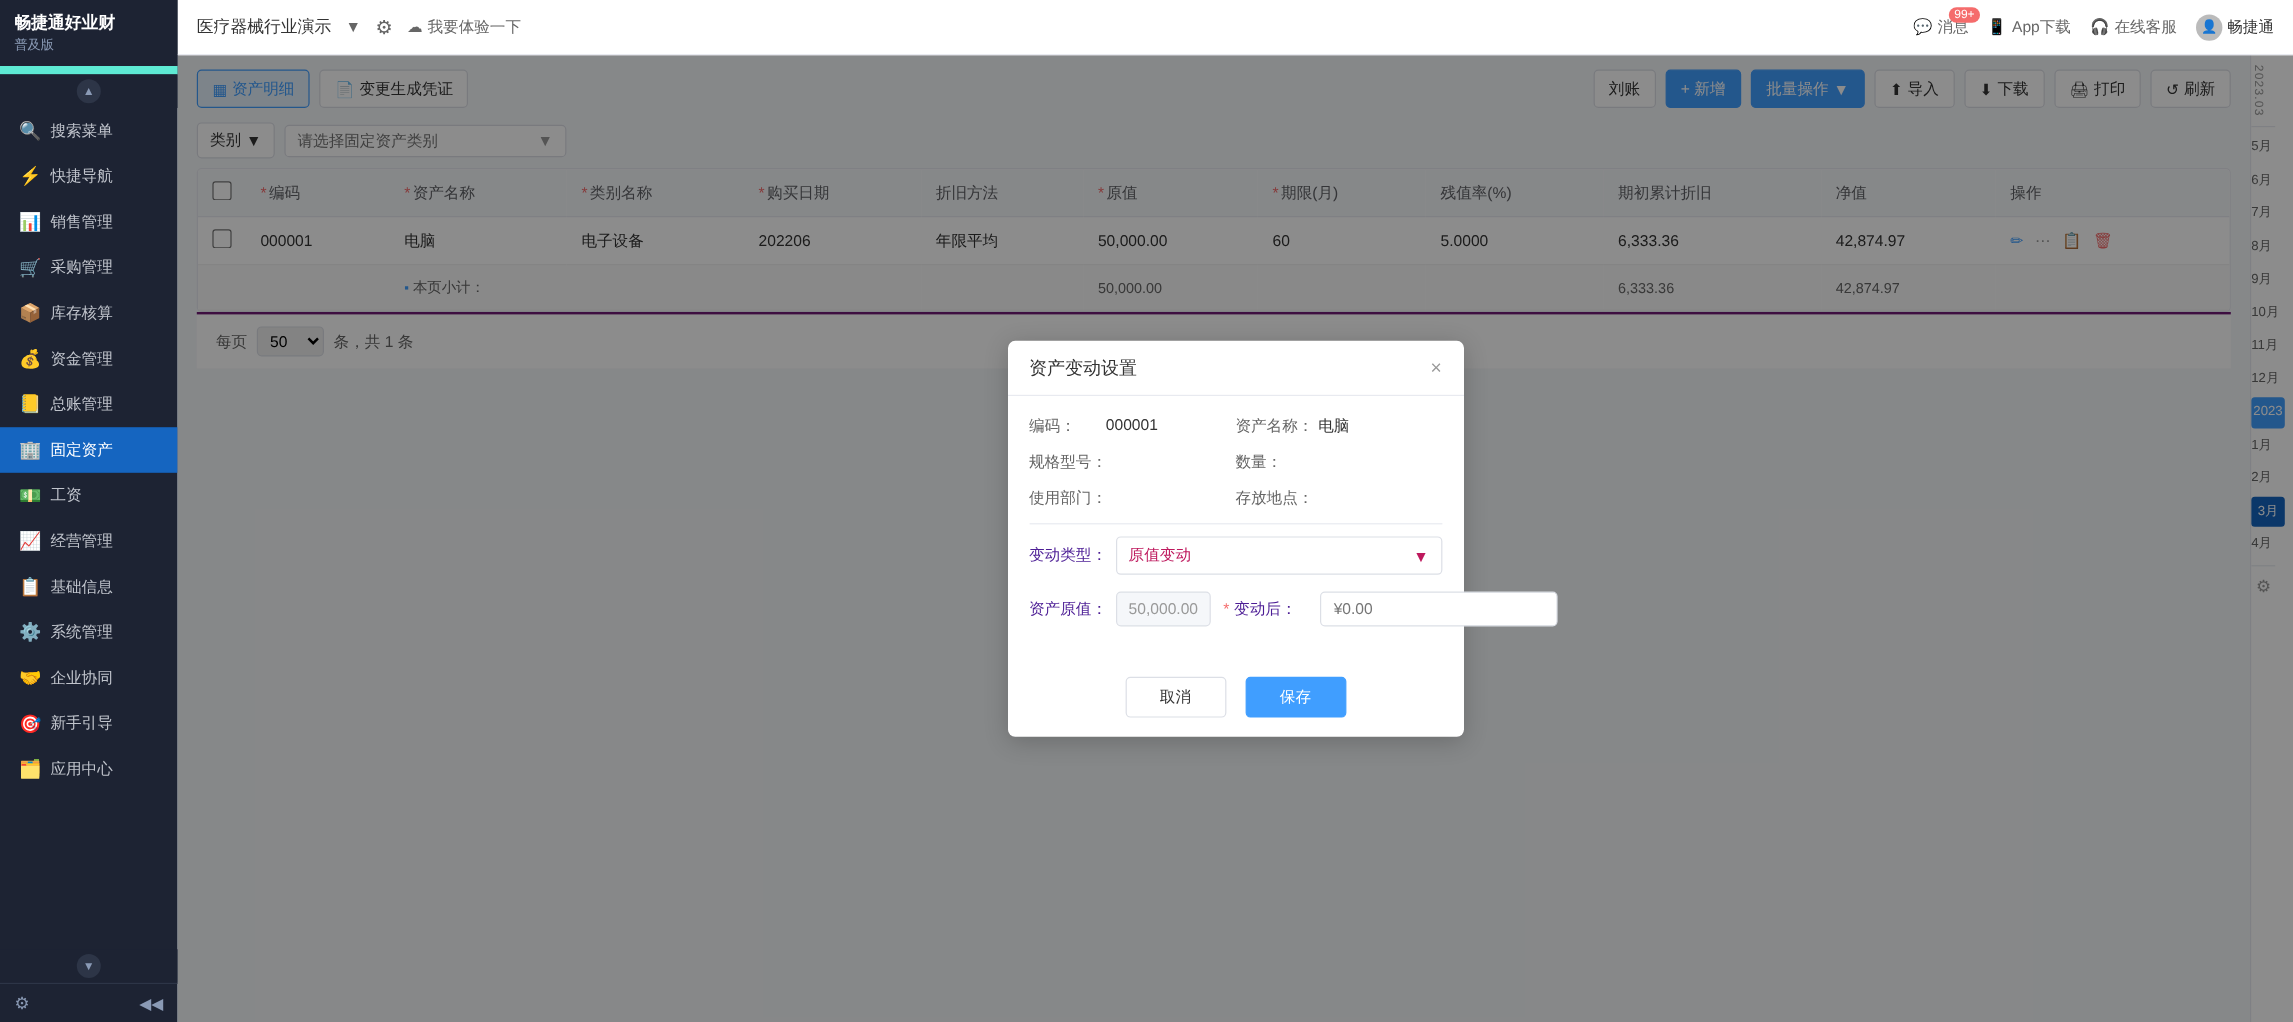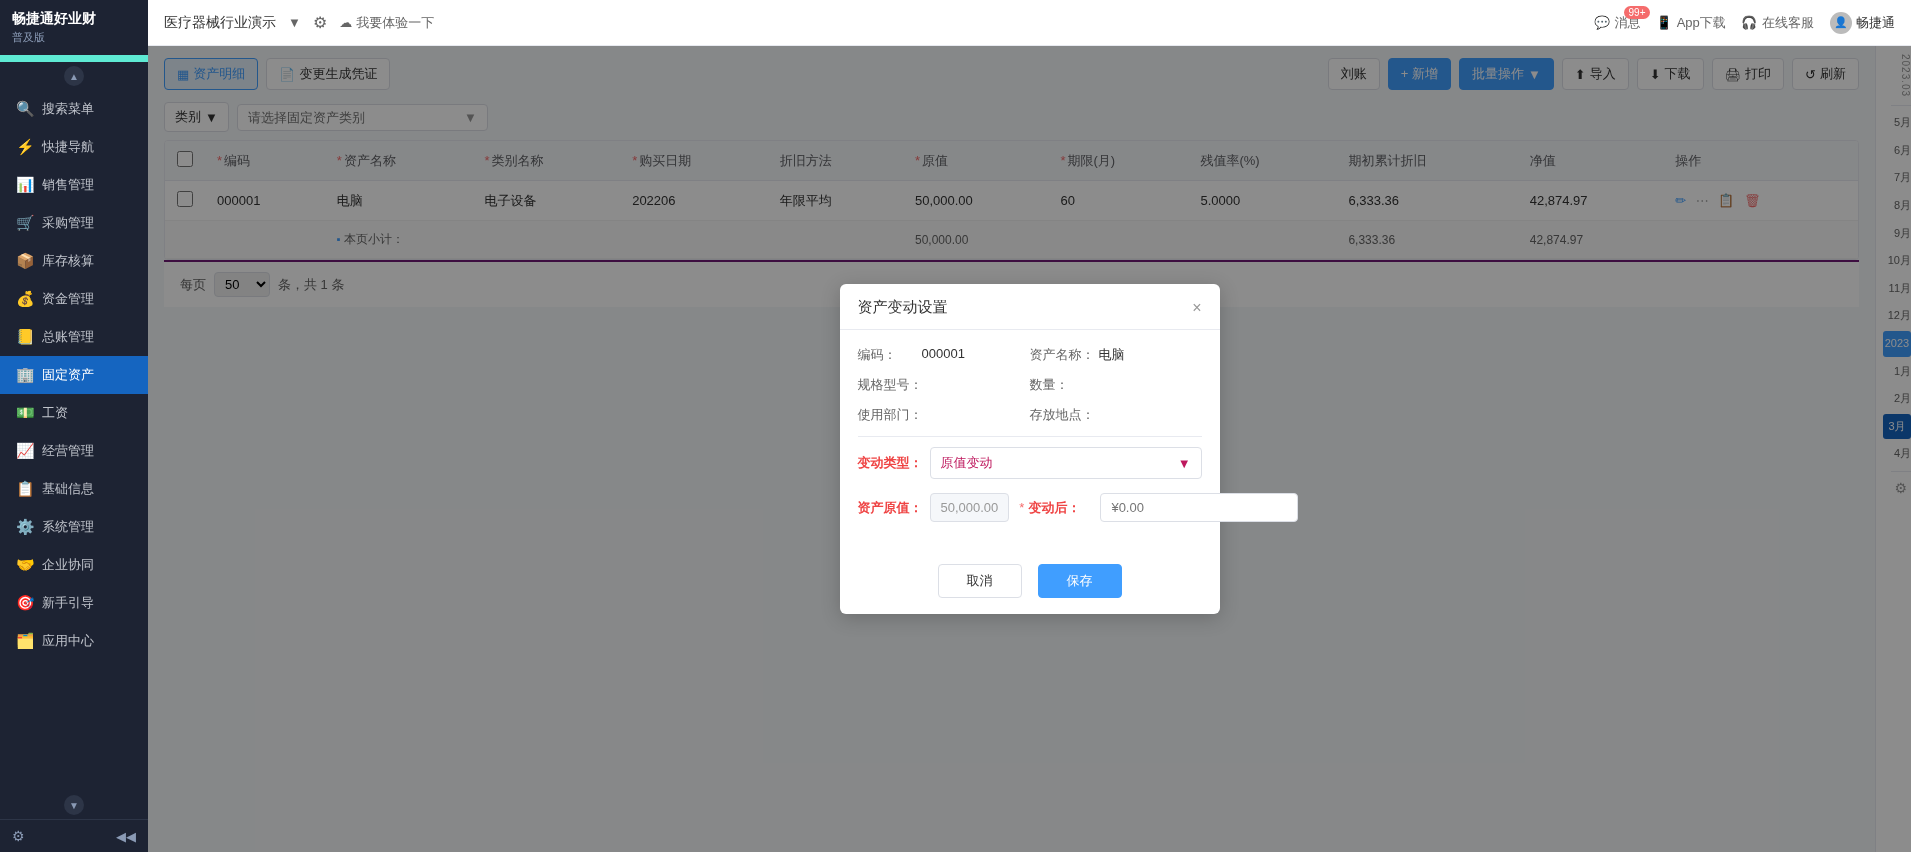--- a/index.html
+++ b/index.html
@@ -50,56 +50,56 @@
     .toolbar-btn { padding: 6px 12px; border-radius: 4px; cursor: pointer; font-size: 13px; border: 1px solid #dcdfe6; background: #fff; color: #333; display: flex; align-items: center; gap: 4px; }
     .toolbar-btn.active-tab { background: #e3f0fc; border: 1px solid #409eff; color: #409eff; font-weight: 500; }
     .toolbar-right { margin-left: auto; display: flex; align-items: center; gap: 8px; }
     .toolbar-action-btn { padding: 6px 12px; border-radius: 4px; cursor: pointer; font-size: 13px; border: 1px solid #dcdfe6; background: #fff; color: #333; display: flex; align-items: center; gap: 4px; }
     .toolbar-action-btn.primary { background: #409eff; color: #fff; border-color: #409eff; }
     .toolbar-action-btn.batch { background: #409eff; color: #fff; border-color: #409eff; }
 
     
     .filter-bar { display: flex; align-items: center; gap: 8px; margin-bottom: 8px; }
     .filter-select { padding: 5px 10px; border: 1px solid #dcdfe6; border-radius: 4px; background: #fff; font-size: 13px; color: #333; cursor: pointer; display: flex; align-items: center; gap: 4px; }
-    .filter-input-wrap { display: flex; align-items: center; border: 1px solid #dcdfe6; border-radius: 4px; background: #fff; padding: 5px 10px; gap: 16px; }
+    .filter-input-wrap { display: flex; align-items: center; border: 1px solid #dcdfe6; border-radius: 4px; background: #fff; padding: 5px 10px; gap: 0; }
     .filter-input { border: none; outline: none; font-size: 13px; color: #999; width: 200px; background: transparent; }
 
     
     .table-wrap { background: #fff; border-radius: 4px; overflow: hidden; border: 1px solid #e8eaf0; }
     table { width: 100%; border-collapse: collapse; }
     thead th { background: #f5f7fa; border-bottom: 1px solid #e8eaf0; padding: 10px 12px; text-align: left; font-size: 13px; color: #606266; font-weight: 500; white-space: nowrap; }
     tbody td { padding: 10px 12px; border-bottom: 1px solid #f0f0f0; font-size: 13px; color: #333; }
     .subtotal-row td { background: #fafafa; font-size: 12px; color: #666; }
     .checkbox { width: 16px; height: 16px; cursor: pointer; }
     .required-star { color: #f56c6c; margin-right: 2px; }
 
     
     .pagination { display: flex; align-items: center; gap: 8px; padding: 10px 16px; background: #fff; border-top: 2px solid #701a75; font-size: 13px; color: #666; }
     .page-select { padding: 3px 6px; border: 1px solid #dcdfe6; border-radius: 4px; font-size: 13px; }
 
     
-    .right-panel { width: 36px; background: #fff; border-left: 1px solid #e8eaf0; display: flex; flex-direction: column; align-items: flex-end; padding-top: 4px; gap: 2px; overflow: hidden; }
+    .right-panel { width: 36px; background: #fff; border-left: 1px solid #e8eaf0; display: flex; flex-direction: column; align-items: flex-start; padding-top: 4px; gap: 2px; overflow: hidden; }
     .right-panel-month { font-size: 11px; color: #666; padding: 4px 0; text-align: center; line-height: 1.6; cursor: pointer; }
     .right-panel-divider { width: 20px; border-top: 1px solid #e8eaf0; margin: 2px 0; }
     .right-panel-icon { font-size: 14px; color: #999; cursor: pointer; padding: 4px; }
 
     
     .modal-overlay { position: absolute; top: 0; left: 0; right: 0; bottom: 0; background: rgba(0,0,0,0.45); display: flex; align-items: center; justify-content: center; z-index: 100; }
     .modal { background: #fff; border-radius: 6px; width: 380px; box-shadow: 0 4px 20px rgba(0,0,0,0.2); }
     .modal-header { padding: 14px 18px 12px; border-bottom: 1px solid #e8eaf0; display: flex; align-items: center; justify-content: space-between; }
     .modal-title { font-size: 15px; color: #333; font-weight: 500; }
     .modal-close { color: #999; cursor: pointer; font-size: 16px; }
     .modal-body { padding: 16px 18px; }
     .modal-row { display: flex; align-items: flex-start; margin-bottom: 12px; }
     .modal-row-half { flex: 1; display: flex; }
     .modal-label { font-size: 13px; color: #666; white-space: nowrap; min-width: 60px; }
     .modal-value { font-size: 13px; color: #333; margin-left: 4px; }
     .modal-divider { border: none; border-top: 1px solid #e8eaf0; margin: 10px 0; }
     .modal-field-row { display: flex; align-items: center; margin-bottom: 14px; }
-    .modal-field-label { font-size: 13px; color: #ef4444; min-width: 72px; font-weight: bold; }
+    .modal-field-label { font-size: 13px; color: #4c1d95; min-width: 72px; }
     .modal-select { flex: 1; padding: 6px 10px; border: 1px solid #dcdfe6; border-radius: 4px; font-size: 13px; color: #be185d; display: flex; align-items: center; justify-content: space-between; cursor: pointer; background: #fff; }
     .modal-input-readonly { flex: 1; padding: 6px 10px; border: 1px solid #dcdfe6; border-radius: 4px; font-size: 13px; color: #999; background: #f5f7fa; }
     .modal-input-money { flex: 1; padding: 6px 10px; border: 1px solid #dcdfe6; border-radius: 4px; font-size: 13px; color: #ccc; background: #fff; }
     .modal-footer { display: flex; align-items: center; justify-content: center; gap: 16px; padding: 12px 18px 16px; }
     .btn-cancel { padding: 7px 28px; border: 1px solid #dcdfe6; border-radius: 4px; background: #fff; color: #333; font-size: 13px; cursor: pointer; }
     .btn-primary { padding: 7px 28px; border: 1px solid #409eff; border-radius: 4px; background: #409eff; color: #fff; font-size: 13px; cursor: pointer; }
 
     
     ::-webkit-scrollbar { width: 4px; height: 4px; }
     ::-webkit-scrollbar-thumb { background: #ccc; border-radius: 4px; }

